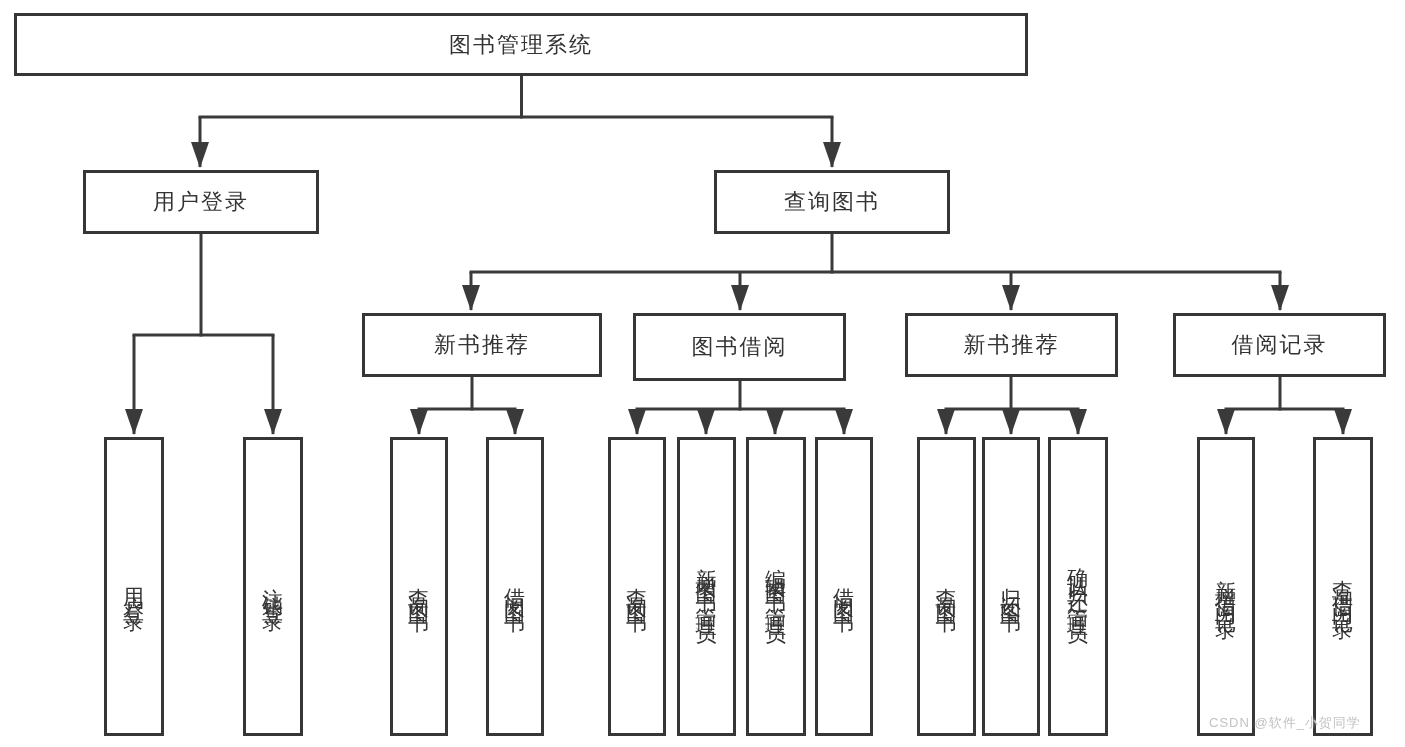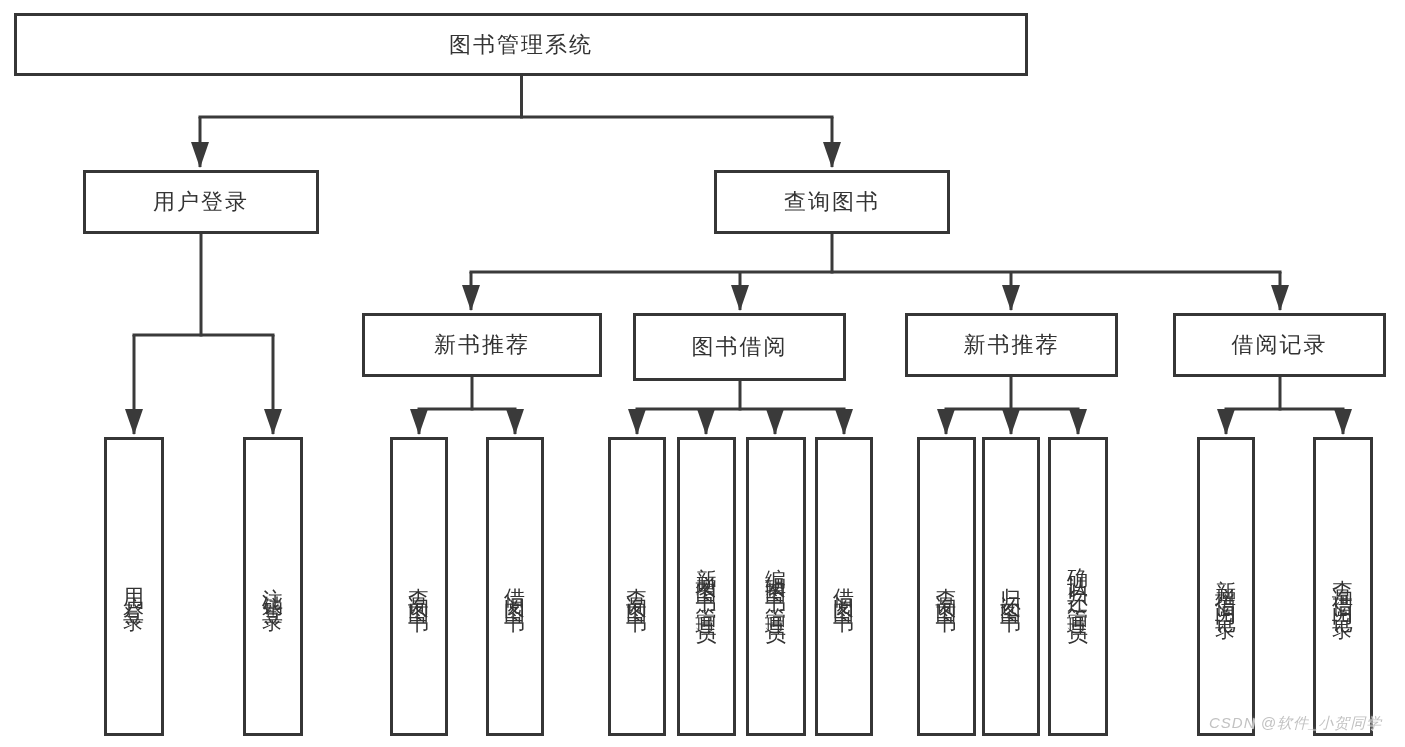--- a/index.html
+++ b/index.html
@@ -57,26 +57,25 @@
     letter-spacing: 8px;
     line-height: 1;
     white-space: nowrap;
   }
 
   .watermark {
     position: absolute;
     left: 1209px;
     top: 714px;
     z-index: 3;
-    font-size: 15px;
+    font-size: 13px;
     color: var(--watermark-color);
     text-shadow: 0 0 3px rgba(255,255,255,0.9), 1px 1px 0 rgba(255,255,255,0.65);
     white-space: nowrap;
     letter-spacing: 1px;
-    font-style: italic;
   }
 </style>
 </head>
 <body>
 
 <div class="canvas">
 
   <svg class="connectors" viewBox="0 0 1405 747" xmlns="http://www.w3.org/2000/svg">
     <defs>
       <marker id="arrowhead" markerWidth="26" markerHeight="18" refX="25" refY="9" orient="auto" markerUnits="userSpaceOnUse">

